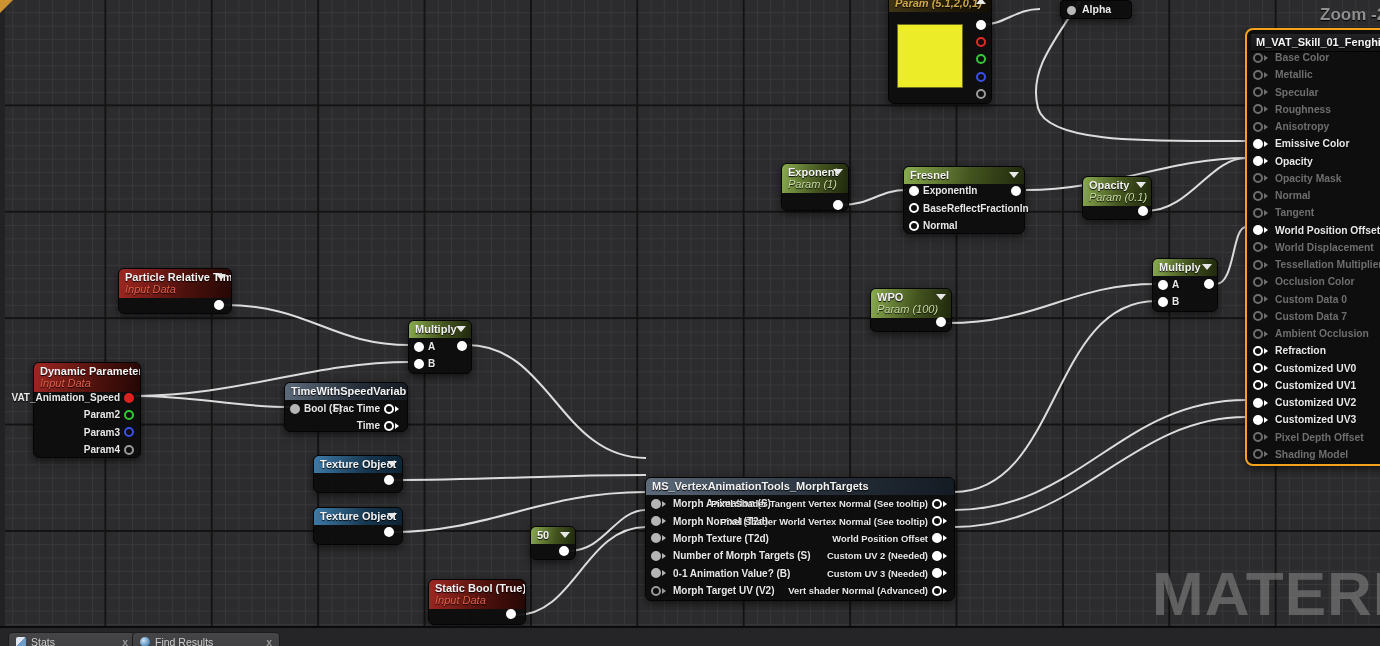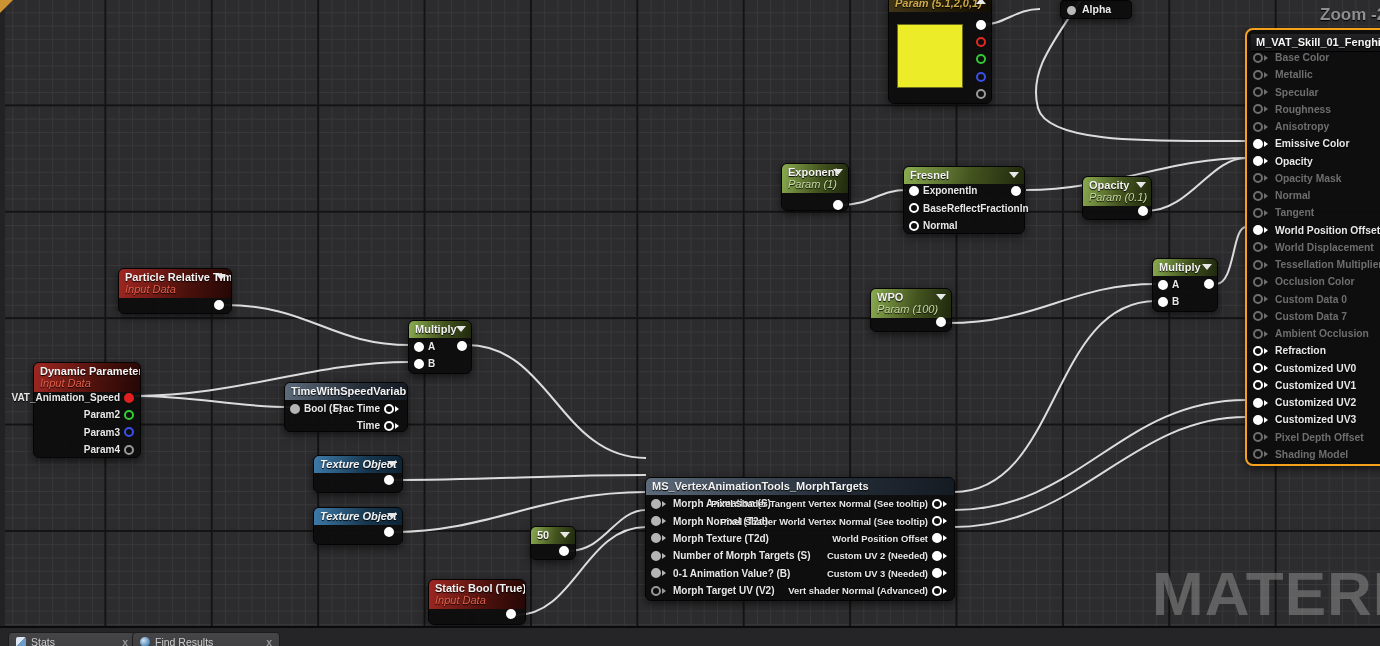--- a/index.html
+++ b/index.html
@@ -36,21 +36,21 @@
     border-radius:6px;box-shadow:0 3px 9px rgba(0,0,0,.55);z-index:2;}
   .hdr{position:relative;height:16px;border-radius:5px 5px 0 0;padding:1px 18px 0 6px;
     font-size:11px;font-weight:bold;color:#f3f3f3;text-shadow:0 1px 1px rgba(0,0,0,.95);
     white-space:nowrap;overflow:hidden;line-height:14px;}
   .hdr.two{height:28px;}
   .sub{display:block;font-size:11px;font-style:italic;font-weight:normal;line-height:11px;}
   .hdr-green{background:linear-gradient(100deg,#8aac50 0%,#44541f 55%,#1f280d 100%);}
   .hdr-green .sub{color:#c8dba1;}
   .hdr-red{background:linear-gradient(100deg,#a02722 0%,#4c110c 60%,#250705 100%);}
   .hdr-red .sub{color:#e2604a;}
-  .hdr-blue{background:linear-gradient(100deg,#3e7cab 0%,#17374f 60%,#0d2334 100%);font-style:italic;}
+  .hdr-blue{background:linear-gradient(100deg,#3e7cab 0%,#17374f 60%,#0d2334 100%);}
   .hdr-slate{background:linear-gradient(100deg,#5d6b7b 0%,#242d38 60%,#151b23 100%);}
   .hdr-gold{background:linear-gradient(100deg,#403516 0%,#241c08 60%,#120d03 100%);color:#cda849;font-style:italic;}
   .dd{position:absolute;right:5px;top:5px;width:0;height:0;
     border-left:5px solid transparent;border-right:5px solid transparent;border-top:6px solid #e8e8e8;}
   .ddup{position:absolute;right:5px;top:3px;width:0;height:0;
     border-left:5px solid transparent;border-right:5px solid transparent;border-bottom:6px solid #e8e8e8;}
 
   .pin{display:inline-block;flex:none;width:6px;height:6px;border-radius:50%;
     border:2px solid #c9c9c9;box-sizing:content-box;}
   .pin-arrow{display:inline-block;flex:none;width:0;height:0;margin-left:-3px;

